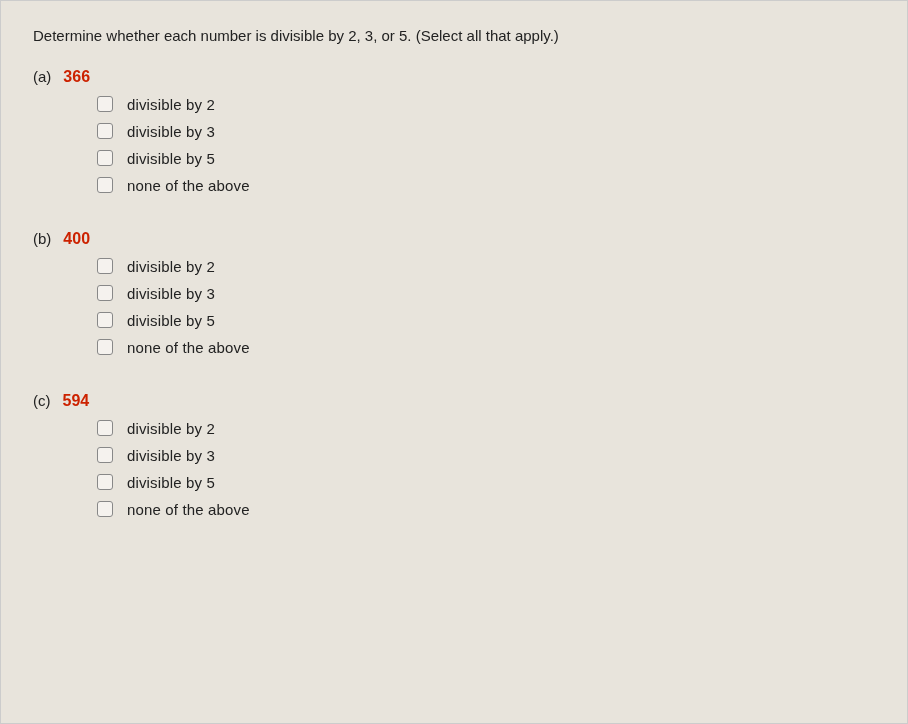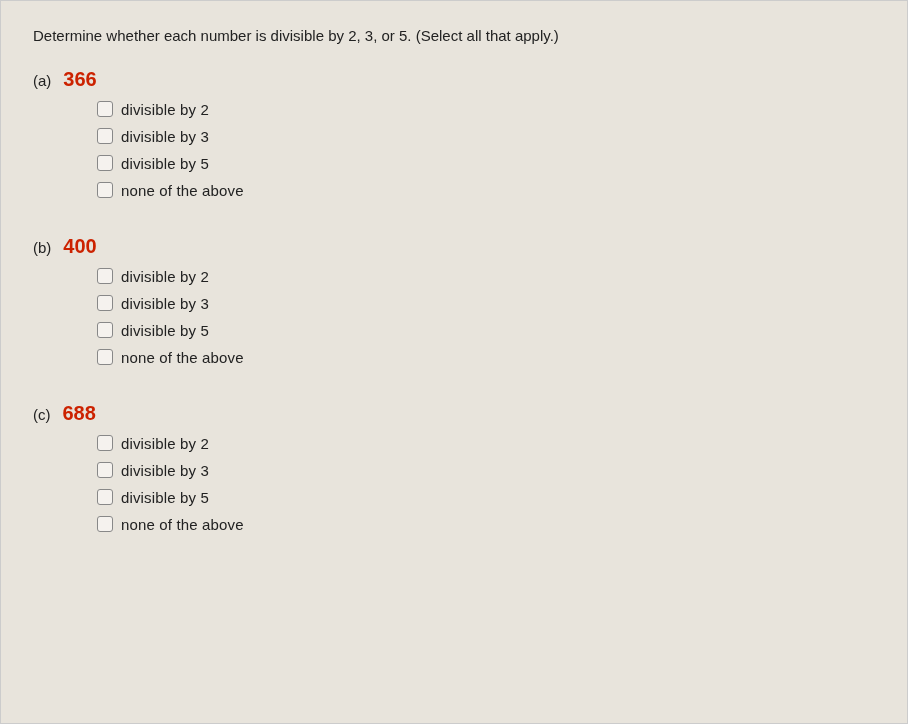--- a/index.html
+++ b/index.html
@@ -42,36 +42,36 @@
       gap: 12px;
       margin-bottom: 10px;
     }
 
     .part-label {
       font-size: 15px;
       color: #222;
     }
 
     .part-number {
-      font-size: 20px;
+      font-size: 16px;
       font-weight: bold;
       color: #cc2200;
     }
 
     .options {
       margin-left: 64px;
       display: flex;
       flex-direction: column;
       gap: 10px;
     }
 
     .option-item {
       display: flex;
       align-items: center;
-      gap: 8px;
+      gap: 14px;
       cursor: pointer;
     }
 
     .option-checkbox {
       width: 16px;
       height: 16px;
       border: 1.5px solid #888;
       border-radius: 3px;
       background-color: #f5f2ee;
       flex-shrink: 0;
@@ -144,21 +144,21 @@
           </label>
           <label class="option-item">
             <input type="checkbox" class="option-checkbox" style="">
             <span class="option-label">none of the above</span>
           </label>
         </div>
       </div>
       <div class="part">
         <div class="part-header">
           <span class="part-label">(c)</span>
-          <span class="part-number">688</span>
+          <span class="part-number">594</span>
         </div>
         <div class="options">
           <label class="option-item">
             <input type="checkbox" class="option-checkbox" style="">
             <span class="option-label">divisible by 2</span>
           </label>
           <label class="option-item">
             <input type="checkbox" class="option-checkbox" style="">
             <span class="option-label">divisible by 3</span>
           </label>

